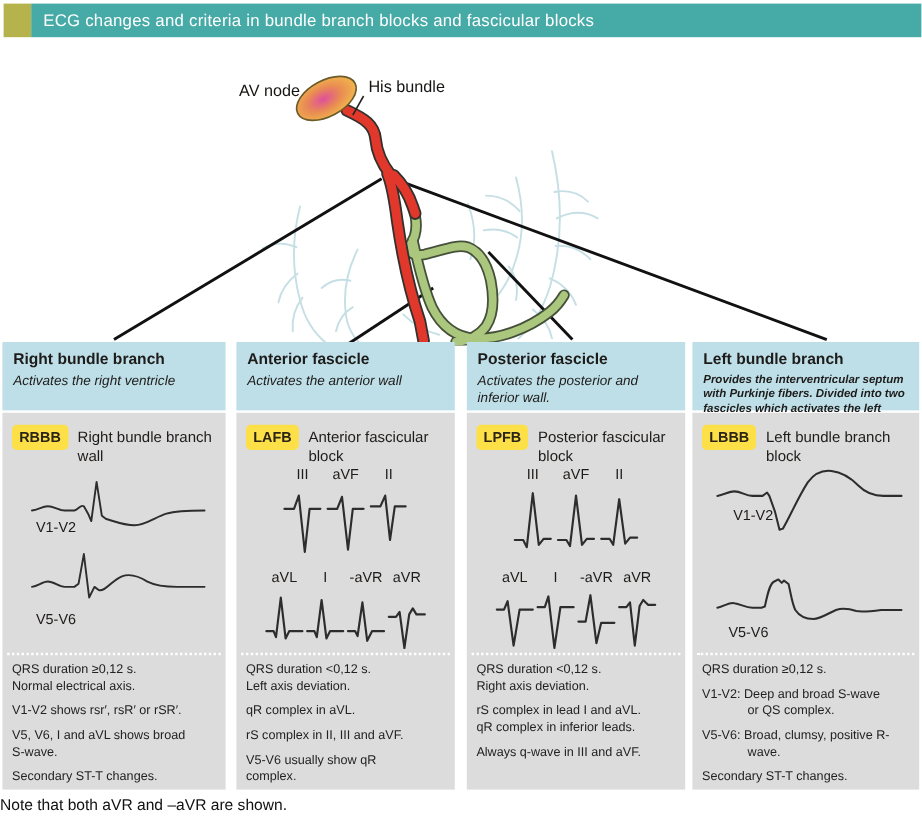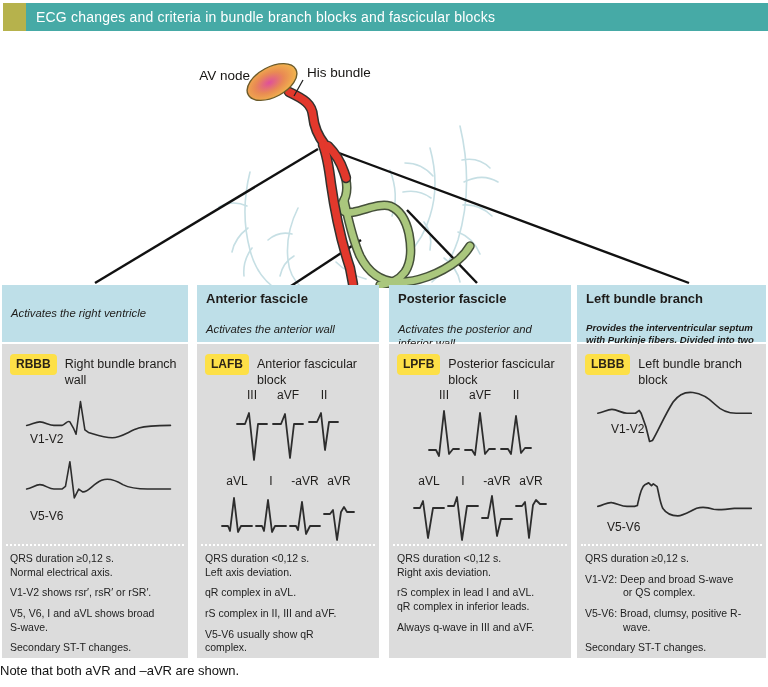--- a/index.html
+++ b/index.html
@@ -16,21 +16,21 @@
                  padding-left:10px; }
 
   
   .anatomy { position:absolute; top:36px; left:0; }
 
   
   .col { position:absolute; }
   .col-header { position:absolute; top:285px; height:57px; width:100%;
                 background:#bedfe8; padding:6px 9px 0 9px; }
   .col-header .h-title { font-size:13px; font-weight:bold; line-height:1.2; }
-  .col-header .h-sub   { font-size:11.3px; font-style:italic; line-height:1.25; margin-top:15px; }
+  .col-header .h-sub   { font-size:11.3px; font-style:italic; line-height:1.25; margin-top:4px; }
   .col-header .h-sub.small { font-size:9.6px; font-weight:bold; line-height:1.25; }
   .col-body { position:absolute; top:344px; height:314px; width:100%;
               background:#dcdcdc; }
   .badge-row { position:absolute; top:10px; left:8px; right:4px; display:flex; gap:8px; }
   .badge { background:#fde047; color:#2b2417; font-weight:bold; font-size:12px;
            padding:3px 6px; border-radius:4px; height:21px; flex:0 0 auto; }
   .block-title { font-size:12.5px; line-height:1.3; padding-top:2px; }
 
   .strip { position:absolute; }
   .strip-label { position:absolute; font-size:12px; color:#1e1c1a; }
@@ -125,20 +125,21 @@
 
   <ellipse cx="272" cy="82" rx="27" ry="15" transform="rotate(-28 272 82)" fill="url(#nodeGrad)" stroke="#6b5a2a" stroke-width="1.4"></ellipse>
 
   <line x1="303" y1="80" x2="294" y2="96" stroke="#222" stroke-width="1.3"></line>
   <text x="250" y="80" text-anchor="end" font-size="13.5" fill="#161412">AV node</text>
   <text x="307" y="77" font-size="13.5" fill="#161412">His bundle</text>
 </svg>
 
 <div class="col" style="left:2px; width:186px;">
   <div class="col-header">
+    <div class="h-title">Right bundle branch</div>
     <div class="h-sub">Activates the right ventricle</div>
   </div>
   <div class="col-body">
     <div class="badge-row">
       <span class="badge">RBBB</span>
       <span class="block-title">Right bundle branch wall</span>
     </div>
     <div class="strip" style="left:22px; top:52px;">
       <svg class="wave" width="150" height="50" viewBox="0 0 170 56">
         <path d="M3,33 C9,32 13,29 18,29 C24,29 28,33 34,33 L43,33 C47,32 49,27 52,29 L56,36 L59,43 L64,6 L69,38 L73,41 C80,43 90,47 100,47 C110,47 120,39 130,36 C140,33 152,33 166,33"></path>

